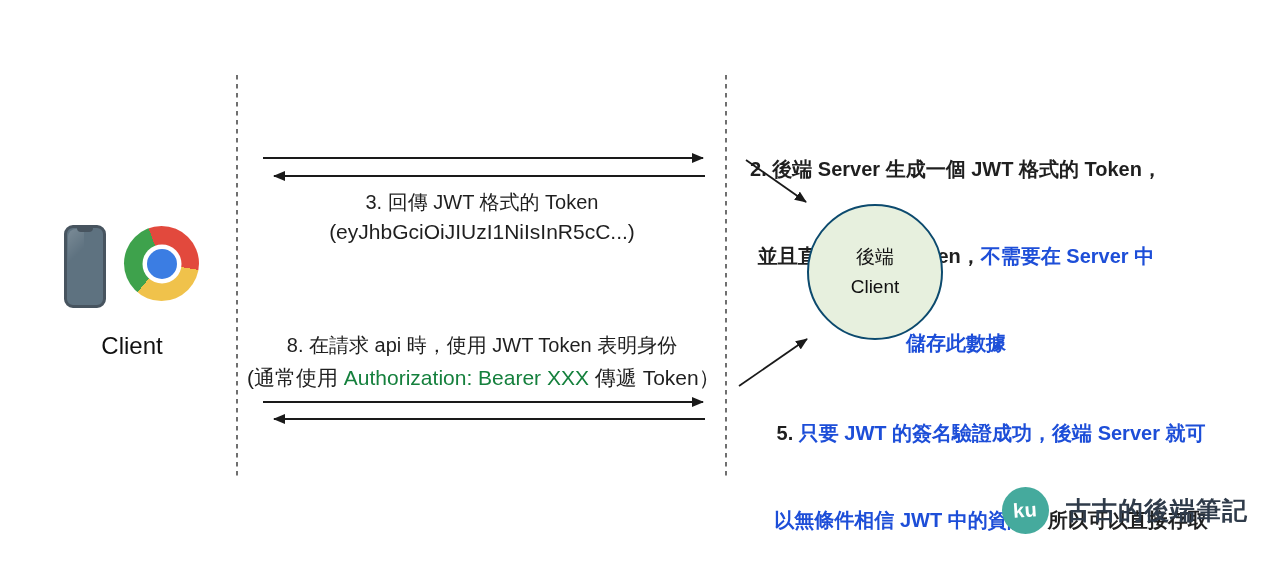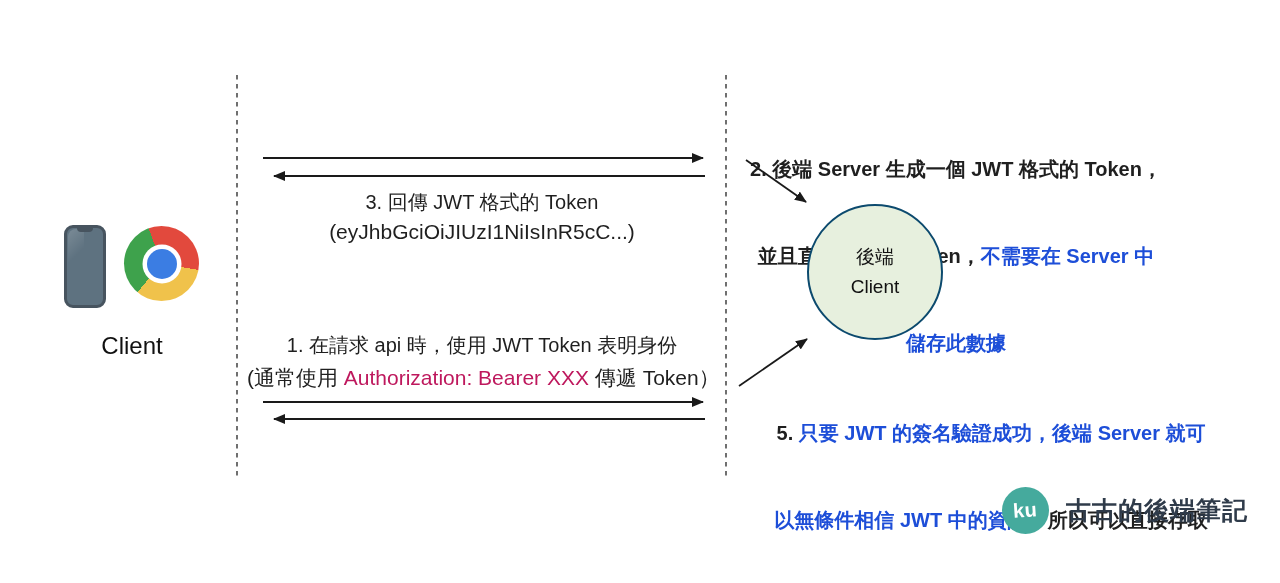--- a/index.html
+++ b/index.html
@@ -24,21 +24,21 @@
     width:39px;height:39px;background:#ffffff;border-radius:50%;}
   .chrome::after{content:"";position:absolute;left:50%;top:50%;transform:translate(-50%,-50%);
     width:30px;height:30px;background:#3b7de3;border-radius:50%;}
   .client-label{position:absolute;left:54px;top:332px;width:156px;text-align:center;
     font-size:24px;color:#111;}
 
   
   .msg{position:absolute;left:247px;width:470px;text-align:center;font-size:20px;
     color:#1f1f1f;white-space:pre;}
   .msg.small{font-size:21px;}
-  .blue{color:#be185d;}
+  .blue{color:#15803d;}
   .red{color:#1d4ed8;}
 
   
   .note{position:absolute;text-align:center;font-size:20px;line-height:29px;
     color:#1f1f1f;white-space:pre-wrap;font-weight:bold;}
   .note2{left:744px;top:97px;width:424px;}
   .note5{left:735px;top:361px;width:512px;}
 
   
   .server{position:absolute;left:807px;top:204px;width:132px;height:132px;border-radius:50%;
@@ -78,21 +78,21 @@
 
   <div class="phone">
     <div class="phone-glare"></div>
     <div class="phone-notch"></div>
   </div>
   <div class="chrome"></div>
   <div class="client-label">Client</div>
 
   <div class="msg" style="top:189px;">3. 回傳 JWT 格式的 Token</div>
   <div class="msg small" style="top:220px;">(eyJhbGciOiJIUzI1NiIsInR5cC...)</div>
-  <div class="msg" style="top:332px;">1. 在請求 api 時，使用 JWT Token 表明身份</div>
+  <div class="msg" style="top:332px;">8. 在請求 api 時，使用 JWT Token 表明身份</div>
   <div class="msg small" style="top:364px;"><span>(通常使用 </span><span class="blue">Authorization: Bearer XXX</span><span> 傳遞 Token）</span></div>
 
   <div class="note note2">
     <div>2. 後端 Server 生成一個 JWT 格式的 Token，</div>
     <div><span>並且直接回傳該 Token，</span><span class="red">不需要在 Server 中</span></div>
     <div class="red">儲存此數據</div>
   </div>
 
   <div class="server">
     <div>後端</div>

